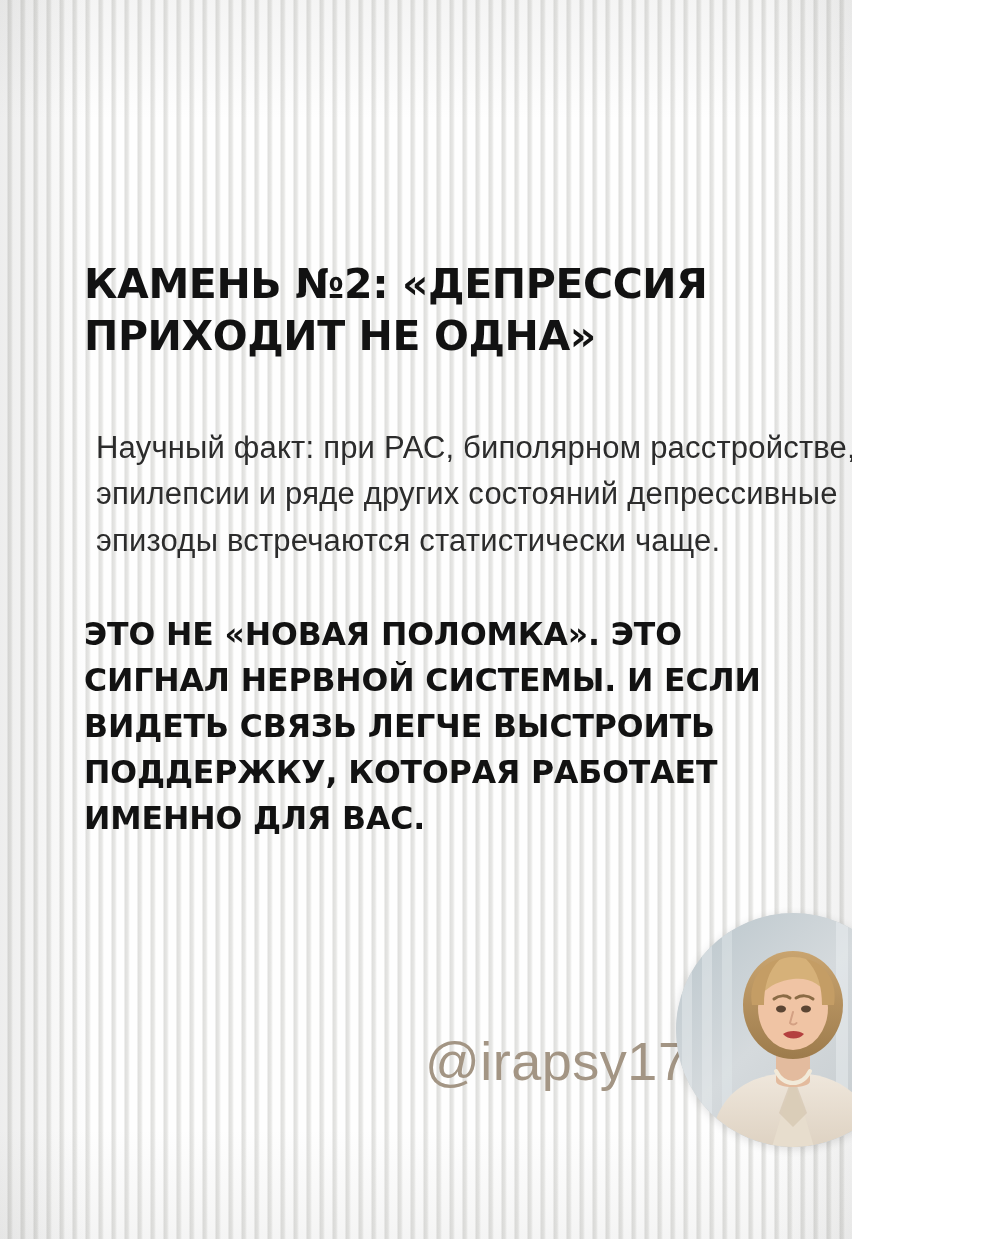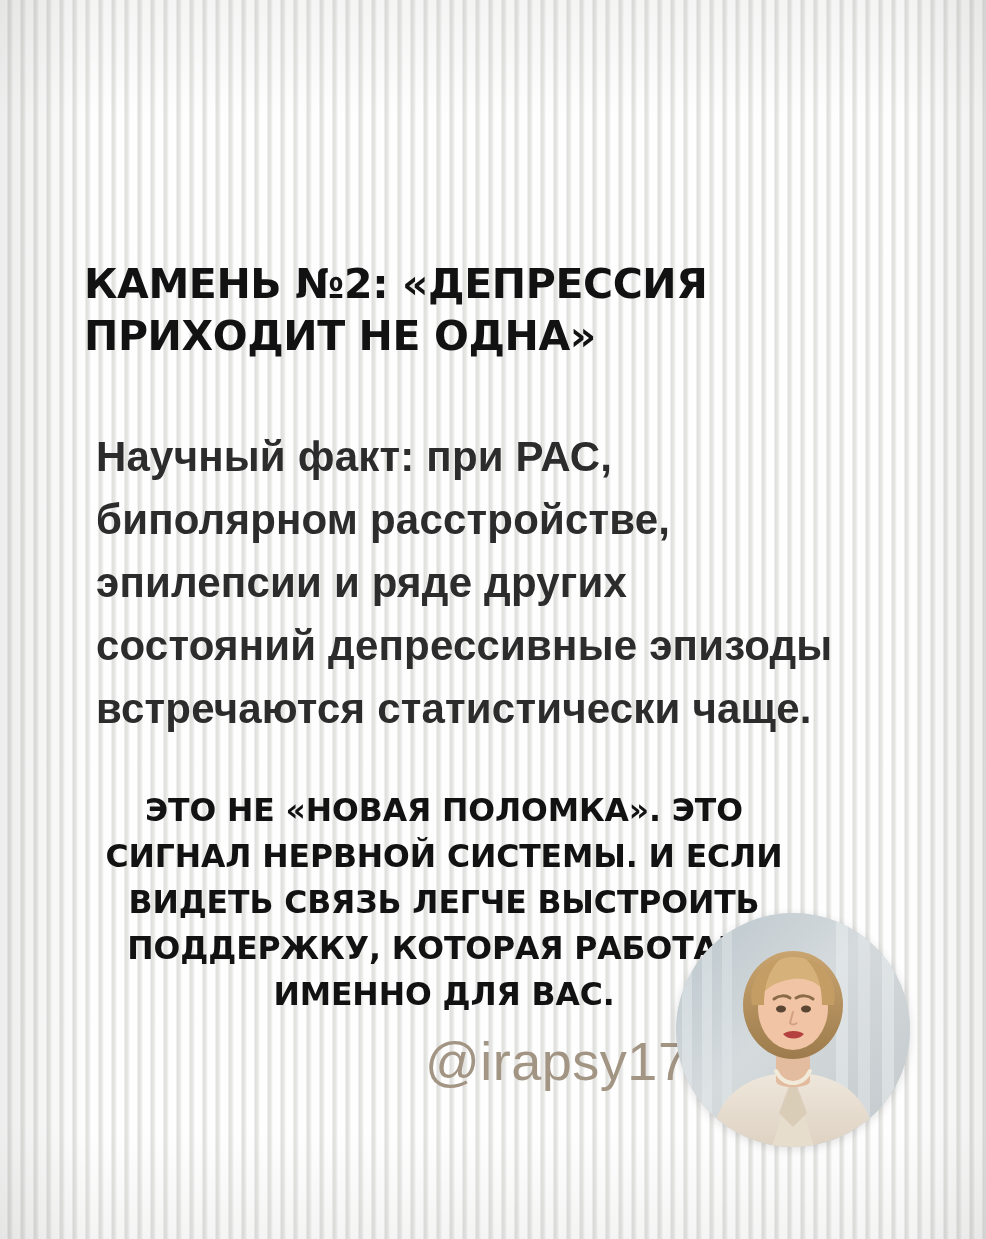--- a/index.html
+++ b/index.html
@@ -9,21 +9,21 @@
   body {
     width: 986px;
     height: 1239px;
     font-family: "Liberation Sans", sans-serif;
     background: #ffffff;
     overflow: hidden;
   }
 
   .slide {
     position: relative;
-    width: 986px;
+    width: 852px;
     height: 1239px;
     background-color: #f2f2f0;
     background-image:
       repeating-linear-gradient(
         90deg,
         rgba(255,255,255,0.95) 0px,
         rgba(255,255,255,0.95) 7px,
         rgba(206,206,204,0.55) 8px,
         rgba(228,228,226,0.75) 11px,
         rgba(255,255,255,0.95) 13px
@@ -56,39 +56,38 @@
     line-height: 1.28;
     letter-spacing: -0.4px;
     color: #121212;
     margin: 0;
     max-width: 700px;
   }
 
   .body-text {
     margin: 62px 0 0 12px;
     font-family: "Liberation Sans", sans-serif;
-    font-weight: 700;
-    font-size: 42px;
+    font-weight: 400;
+    font-size: 31px;
     line-height: 1.50;
     letter-spacing: 0.2px;
     color: #2c2c2c;
     max-width: 760px;
   }
 
   .emphasis {
     margin: 48px 0 0 0;
     font-family: "DejaVu Sans", sans-serif;
     font-weight: bold;
     font-size: 31.5px;
     line-height: 1.46;
     letter-spacing: -0.1px;
     color: #121212;
     max-width: 720px;
     text-transform: uppercase;
-    text-align: center;
   }
 
   .handle {
     position: absolute;
     left: 425px;
     top: 1030px;
     font-family: "Liberation Sans", sans-serif;
     font-size: 54px;
     letter-spacing: 0.5px;
     color: #a39584;

